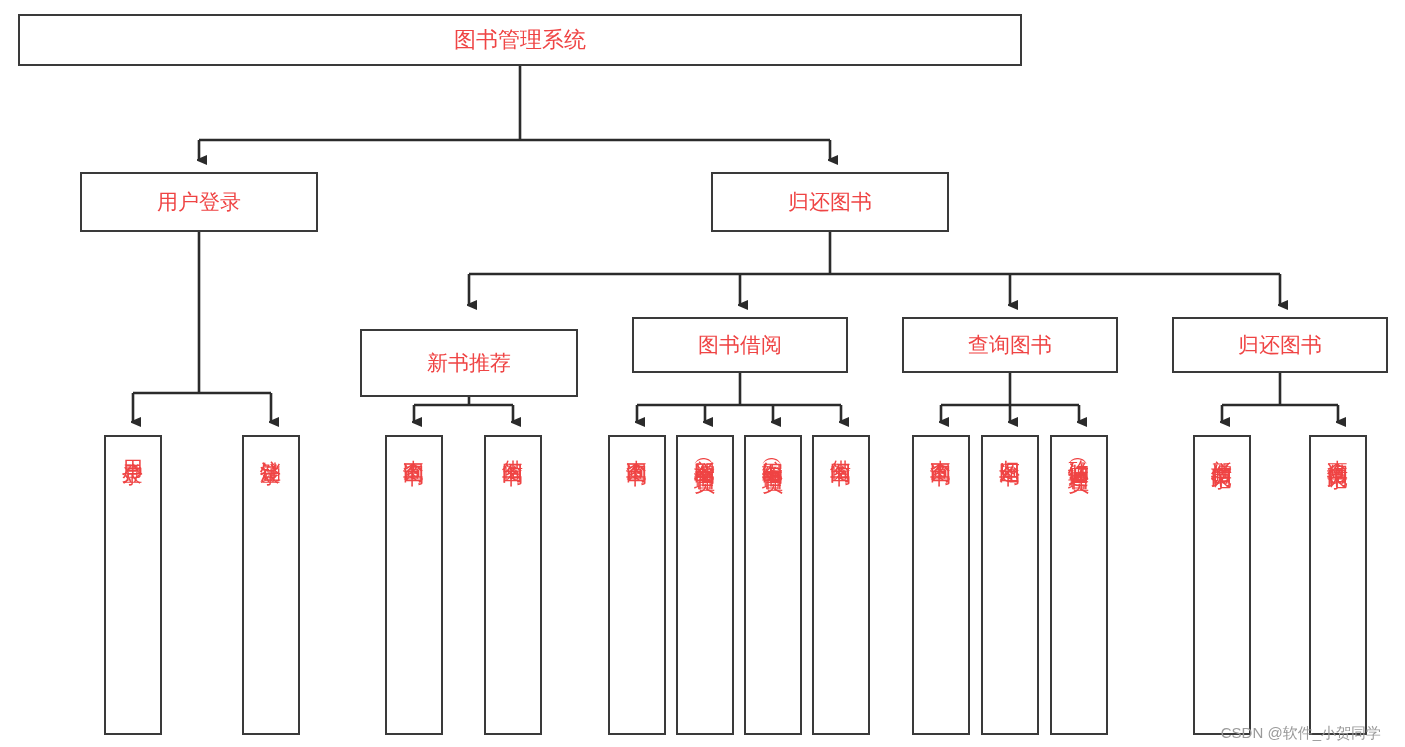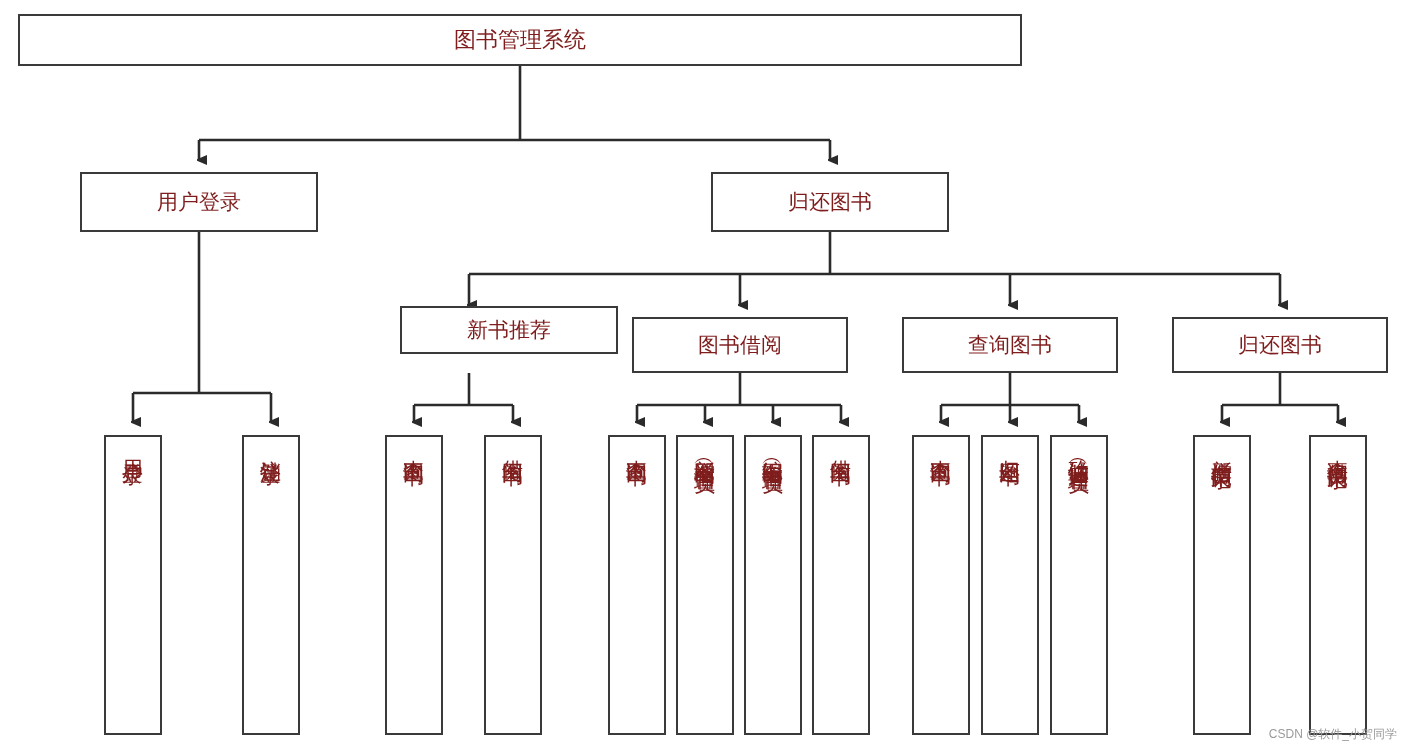--- a/index.html
+++ b/index.html
@@ -30,21 +30,21 @@
     position: absolute;
     box-sizing: border-box;
     background: #ffffff;
     border: 2px solid #3a3a3a;
     display: flex;
     align-items: center;
     justify-content: center;
     z-index: 2;
   }
   .node .label {
-    color: #7f1d1d;
+    color: #ef4444;
     text-align: left;
     line-height: 1.12;
     white-space: nowrap;
   }
   
   .node.horiz .label {
     font-size: 21px;
     writing-mode: horizontal-tb;
   }
   .node.root .label {
@@ -59,23 +59,23 @@
   .node.vert .label {
     font-size: 21px;
     writing-mode: vertical-rl;
     text-orientation: upright;
     letter-spacing: 2px;
     line-height: 1;
     white-space: pre;
   }
   #watermark {
     position: absolute;
-    right: 8px;
+    right: 24px;
     bottom: 4px;
-    font-size: 12px;
+    font-size: 15px;
     color: #9a9a9a;
     z-index: 5;
     white-space: nowrap;
     user-select: none;
   }
 </style>
 </head>
 <body>
 
 <div id="canvas">
@@ -134,21 +134,21 @@
     <span class="label">图书管理系统</span>
   </div>
 
   <div class="node horiz" style="left:80px; top:172px; width:238px; height:60px;">
     <span class="label">用户登录</span>
   </div>
   <div class="node horiz" style="left:711px; top:172px; width:238px; height:60px;">
     <span class="label">归还图书</span>
   </div>
 
-  <div class="node horiz" style="left:360px; top:306px; width:218px; height:48px;margin-left:40px;">
+  <div class="node horiz" style="left:360px; top:329px; width:218px; height:68px;">
     <span class="label">新书推荐</span>
   </div>
   <div class="node horiz" style="left:632px; top:317px; width:216px; height:56px;">
     <span class="label">图书借阅</span>
   </div>
   <div class="node horiz" style="left:902px; top:317px; width:216px; height:56px;">
     <span class="label">查询图书</span>
   </div>
   <div class="node horiz" style="left:1172px; top:317px; width:216px; height:56px;">
     <span class="label">归还图书</span>

